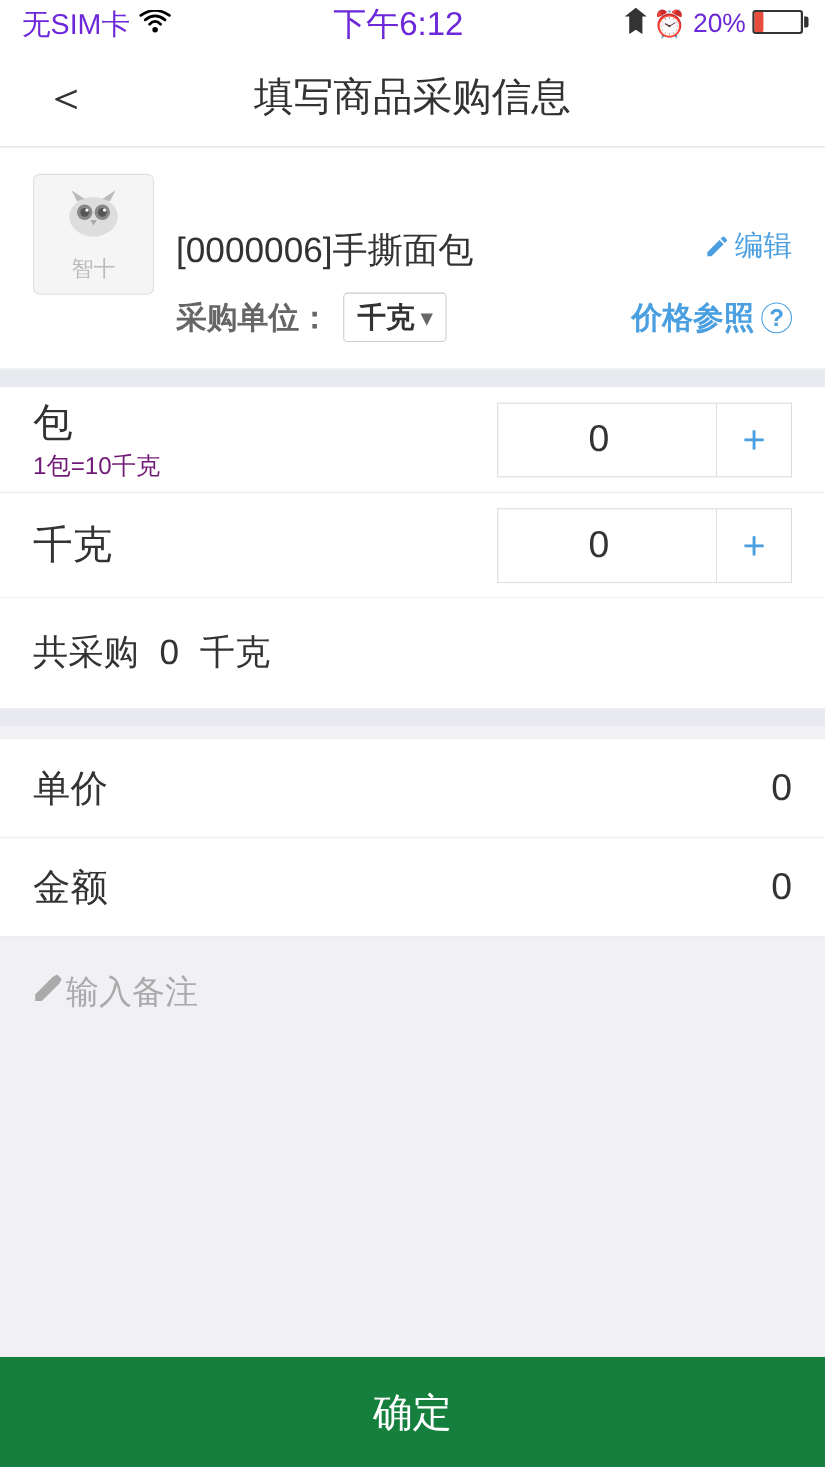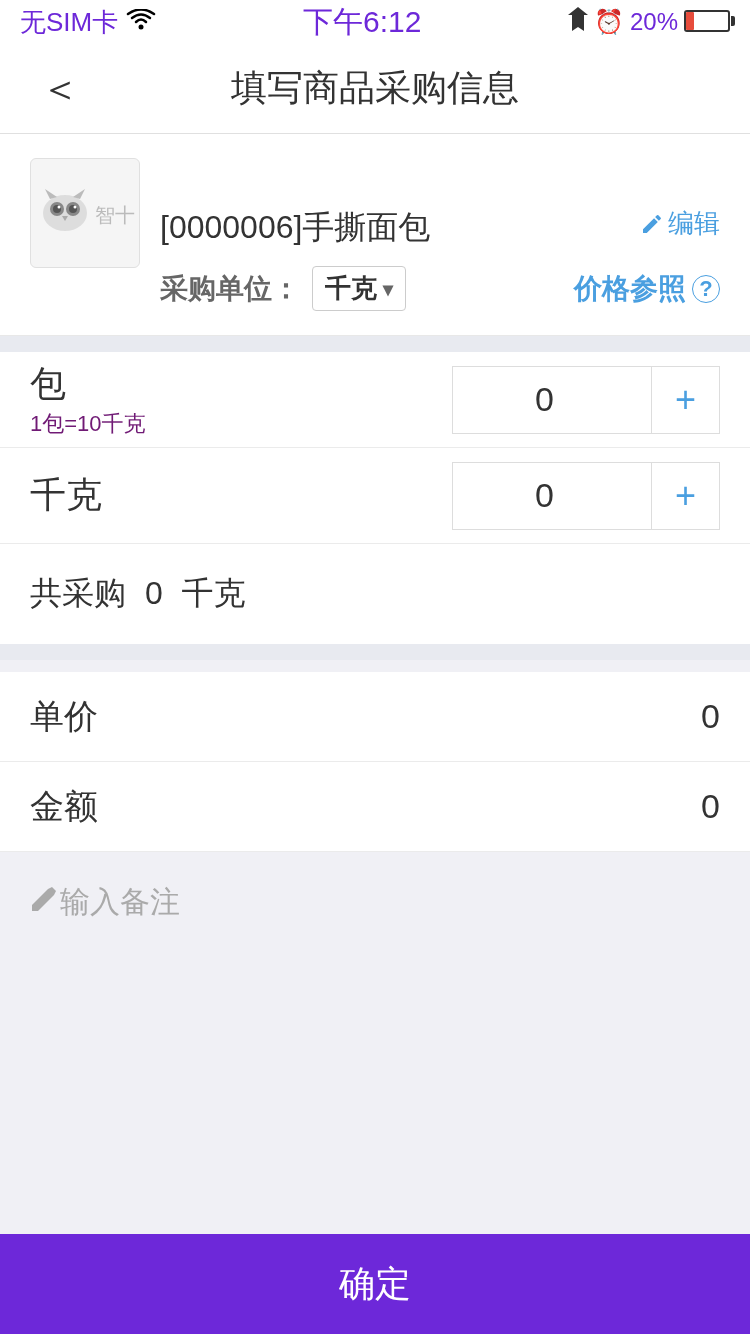--- a/index.html
+++ b/index.html
@@ -78,21 +78,21 @@
       gap: 20px;
       border-bottom: 1px solid #e8e8e8;
     }
     .product-image {
       width: 110px;
       height: 110px;
       background: #f5f5f5;
       border: 1px solid #e0e0e0;
       border-radius: 6px;
       display: flex;
-      flex-direction: row;
+      flex-direction: column;
       align-items: center;
       justify-content: center;
       flex-shrink: 0;
     }
     .owl-icon {
       font-size: 44px;
       color: #999;
       line-height: 1;
     }
     .product-image-label {
@@ -297,21 +297,21 @@
       min-height: 400px;
     }
 
     
     .confirm-btn-wrap {
       position: fixed;
       bottom: 0;
       left: 0;
       width: 750px;
       height: 100px;
-      background: #6d28d9;
+      background: #15803d;
       display: flex;
       align-items: center;
       justify-content: center;
       cursor: pointer;
     }
     .confirm-btn-label {
       font-size: 36px;
       color: #fff;
       font-weight: 500;
     }

